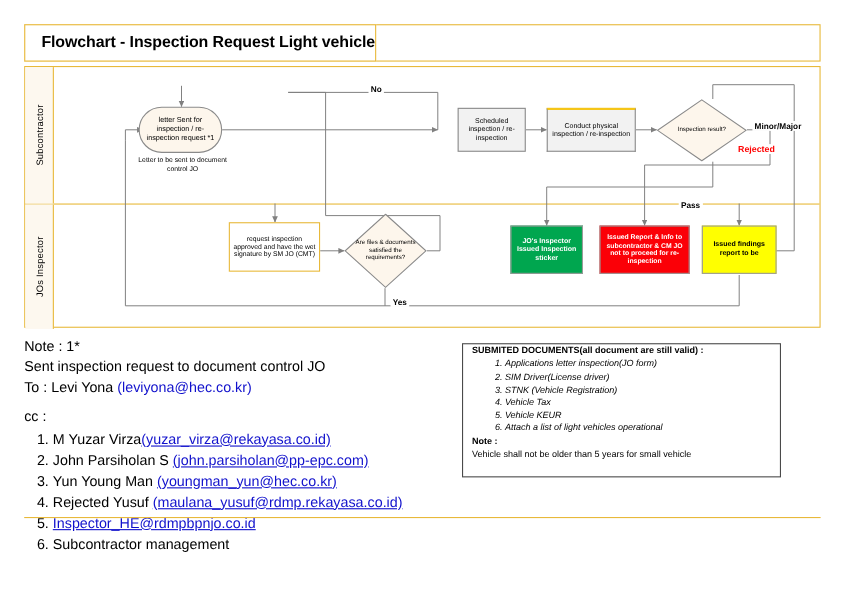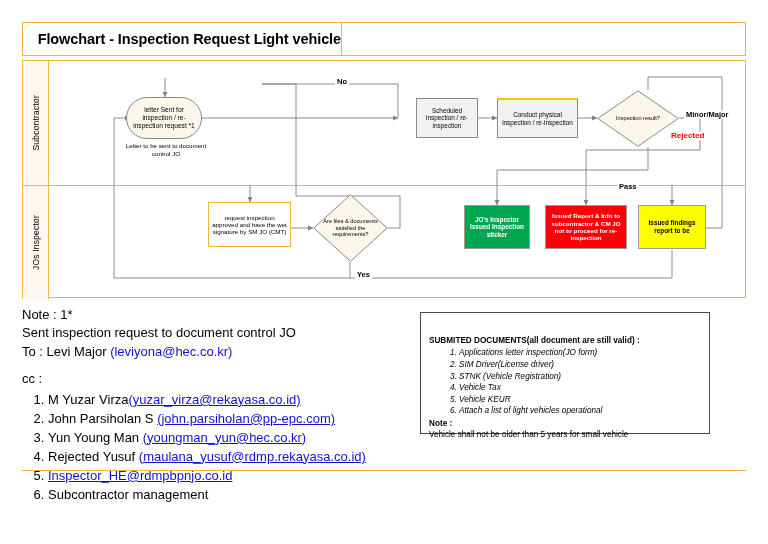--- a/index.html
+++ b/index.html
@@ -218,21 +218,21 @@
 
   .doc-panel {
     position: absolute;
     left: 420px;
     top: 312px;
     width: 290px;
     height: 122px;
     border: 1px solid #4a4a4a;
     box-sizing: border-box;
     background: #ffffff;
-    padding: 22px 8px 0 8px;
+    padding: 0 8px 0 8px;
     font-size: 8.2px;
     line-height: 1.38;
   }
   .doc-title { font-weight: bold; white-space: nowrap; }
   ol.doc-list {
     margin: 1px 0 0 0;
     padding-left: 30px;
     list-style: decimal;
   }
   ol.doc-list li { margin: 0.3px 0; white-space: nowrap; font-style: italic; }
@@ -378,21 +378,21 @@
   <div class="edge-label" style="left:335px; top:77px;">No</div>
   <div class="edge-label" style="left:355px; top:270px;">Yes</div>
   <div class="edge-label" style="left:684px; top:69px;margin-top:41px;">Minor/Major</div>
   <div class="edge-label red" style="left:669px; top:131px;">Rejected</div>
   <div class="edge-label" style="left:617px; top:182px;">Pass</div>
 
   <div class="note-left">
     <div class="row">Note : 1*</div>
     <div class="row">Sent inspection request to document control JO</div>
     <div class="row">
-      <span>To : Levi Major </span><span class="mail">(leviyona@hec.co.kr)</span>
+      <span>To : Levi Yona </span><span class="mail">(leviyona@hec.co.kr)</span>
     </div>
     <div class="row cc-label">cc :</div>
     <ol class="cc-list">
       <li><span>M Yuzar Virza</span><span class="mail-u">(yuzar_virza@rekayasa.co.id)</span></li>
       <li><span>John Parsiholan S </span><span class="mail-u">(john.parsiholan@pp-epc.com)</span></li>
       <li><span>Yun Young Man </span><span class="mail-u">(youngman_yun@hec.co.kr)</span></li>
       <li><span>Rejected Yusuf </span><span class="mail-u">(maulana_yusuf@rdmp.rekayasa.co.id)</span></li>
       <li><span></span><span class="mail-u">Inspector_HE@rdmpbpnjo.co.id</span></li>
       <li><span>Subcontractor management</span><span class="mail-u"></span></li>
     </ol>

